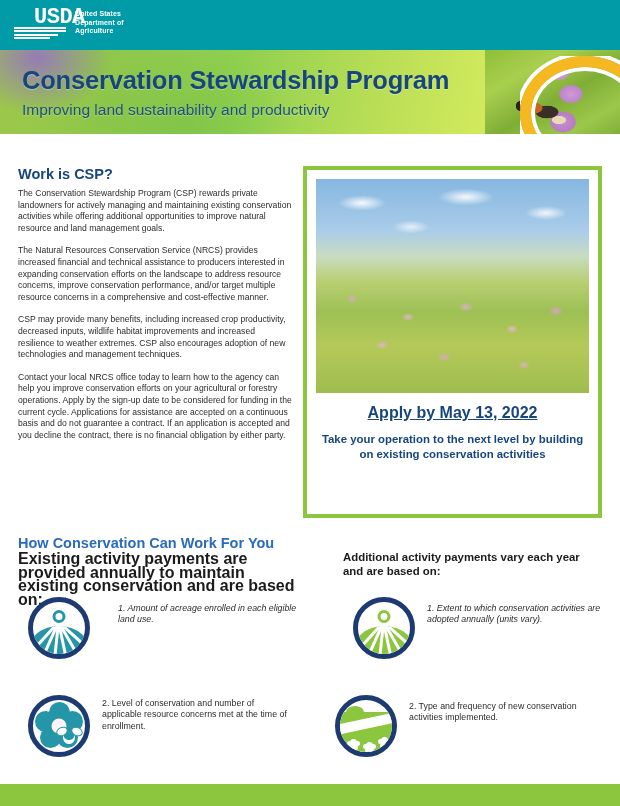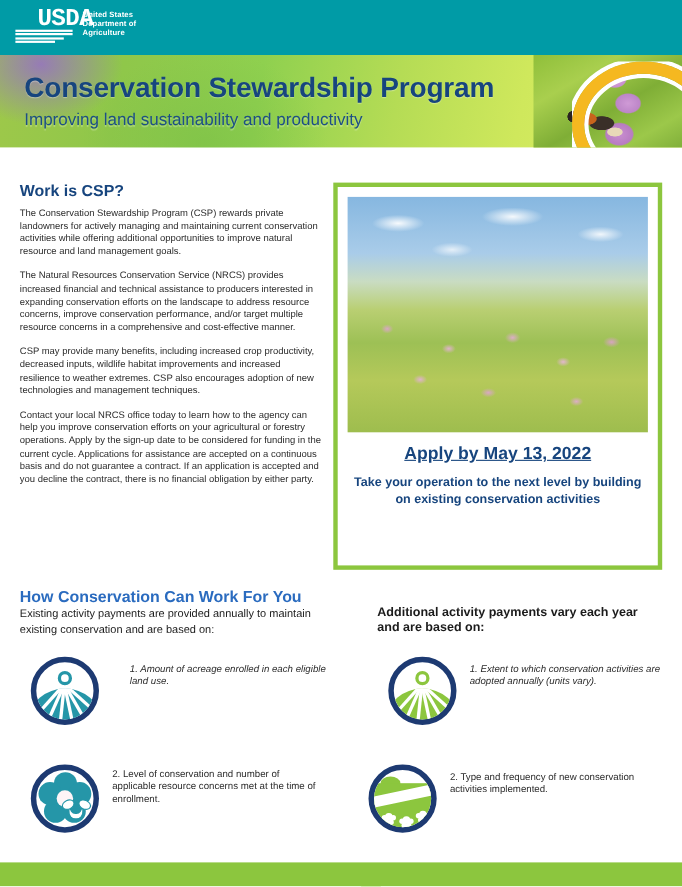--- a/index.html
+++ b/index.html
@@ -119,21 +119,21 @@
   .cta-text{
     font-size:11.4px;font-weight:bold;color:#17457e;line-height:15px;
   }
 
   
   .how{position:absolute;left:18px;top:381px;width:584px;}
   .how-title{
     font-size:14.5px;font-weight:bold;color:#2a6bbf;margin:0 0 1px 0;
   }
   .lead{
-    font-size:10px;font-weight:normal;color:#1b1b1b;line-height:13.6px;margin:0;
+    font-size:16px;font-weight:bold;color:#1b1b1b;line-height:13.6px;margin:0;
   }
   .lead-right{
     position:absolute;left:325px;top:16px;width:260px;
     font-size:11.4px;font-weight:bold;color:#1b1b1b;line-height:13.6px;
   }
 
   .item{position:absolute;display:flex;align-items:flex-start;}
   .item .txt{
     font-size:8.8px;line-height:11.4px;color:#2b2b2b;
   }
@@ -242,21 +242,21 @@
     <div class="banner-title">Conservation Stewardship Program</div>
     <div class="banner-sub">Improving land sustainability and productivity</div>
     <div class="banner-photo"></div>
     <div class="banner-arc"></div>
   </div>
 
   <div class="content">
 
     <div class="col-left">
       <div class="h-section">Work is CSP?</div>
-      <p class="body-p">The Conservation Stewardship Program (CSP) rewards private landowners for actively managing and maintaining current conservation activities while offering additional opportunities to improve natural resource and land management goals.</p>
+      <p class="body-p">The Conservation Stewardship Program (CSP) rewards private landowners for actively managing and maintaining existing conservation activities while offering additional opportunities to improve natural resource and land management goals.</p>
       <p class="body-p">The Natural Resources Conservation Service (NRCS) provides increased financial and technical assistance to producers interested in expanding conservation efforts on the landscape to address resource concerns, improve conservation performance, and/or target multiple resource concerns in a comprehensive and cost-effective manner.</p>
       <p class="body-p">CSP may provide many benefits, including increased crop productivity, decreased inputs, wildlife habitat improvements and increased resilience to weather extremes. CSP also encourages adoption of new technologies and management techniques.</p>
       <p class="body-p">Contact your local NRCS office today to learn how to the agency can help you improve conservation efforts on your agricultural or forestry operations. Apply by the sign-up date to be considered for funding in the current cycle. Applications for assistance are accepted on a continuous basis and do not guarantee a contract. If an application is accepted and you decline the contract, there is no financial obligation by either party.</p>
     </div>
 
     <div class="photo-card">
       <div class="photo"></div>
       <div class="cta">
         <span class="cta-date">Apply by May 13, 2022</span>
         <div class="cta-text">Take your operation to the next level by building on existing conservation activities</div>

